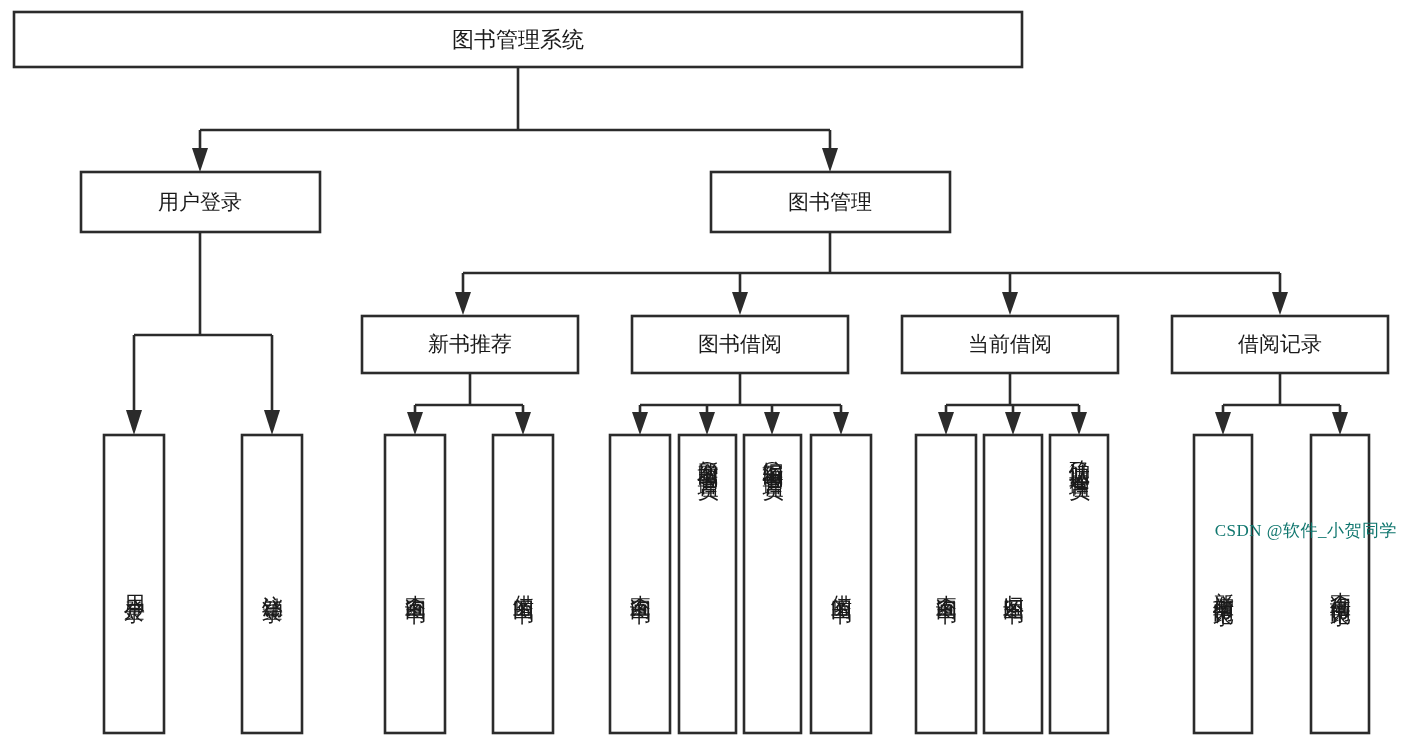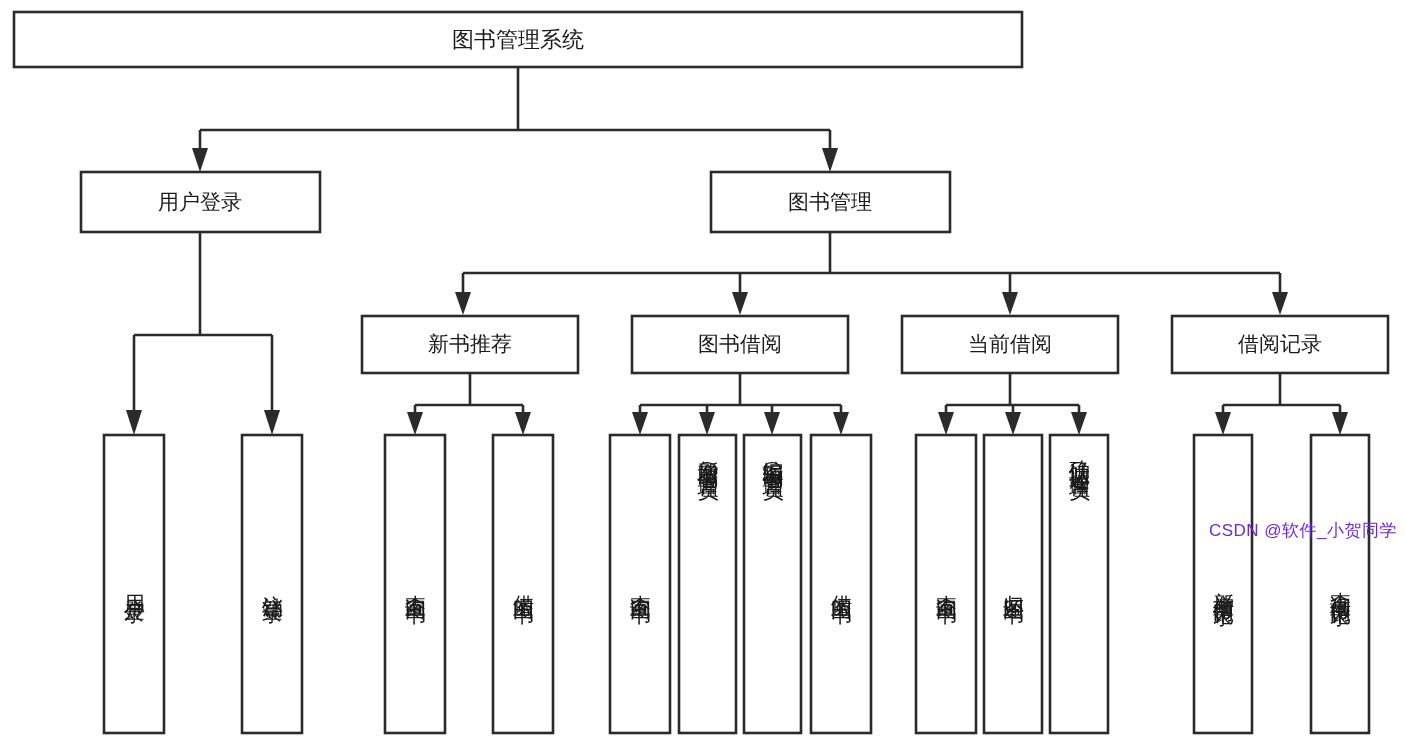--- a/index.html
+++ b/index.html
@@ -74,23 +74,23 @@
     font-size: 21px;
     line-height: 1.18;
     letter-spacing: 3px;
     color: #1a1a1a;
     white-space: nowrap;
   }
   #watermark {
     position: absolute;
     right: 8px;
     bottom: 4px;
-    font-family: Liberation Sans, sans-serif;
+    font-family: Liberation Serif, serif;
     font-size: 17px;
-    color: #6d28d9;
+    color: #0f766e;
     white-space: nowrap;
     letter-spacing: 0.5px;
   }
 </style>
 </head>
 <body>
 
 <div id="diagram-root">
 
   <svg id="tree-svg" viewBox="0 0 1405 747">

